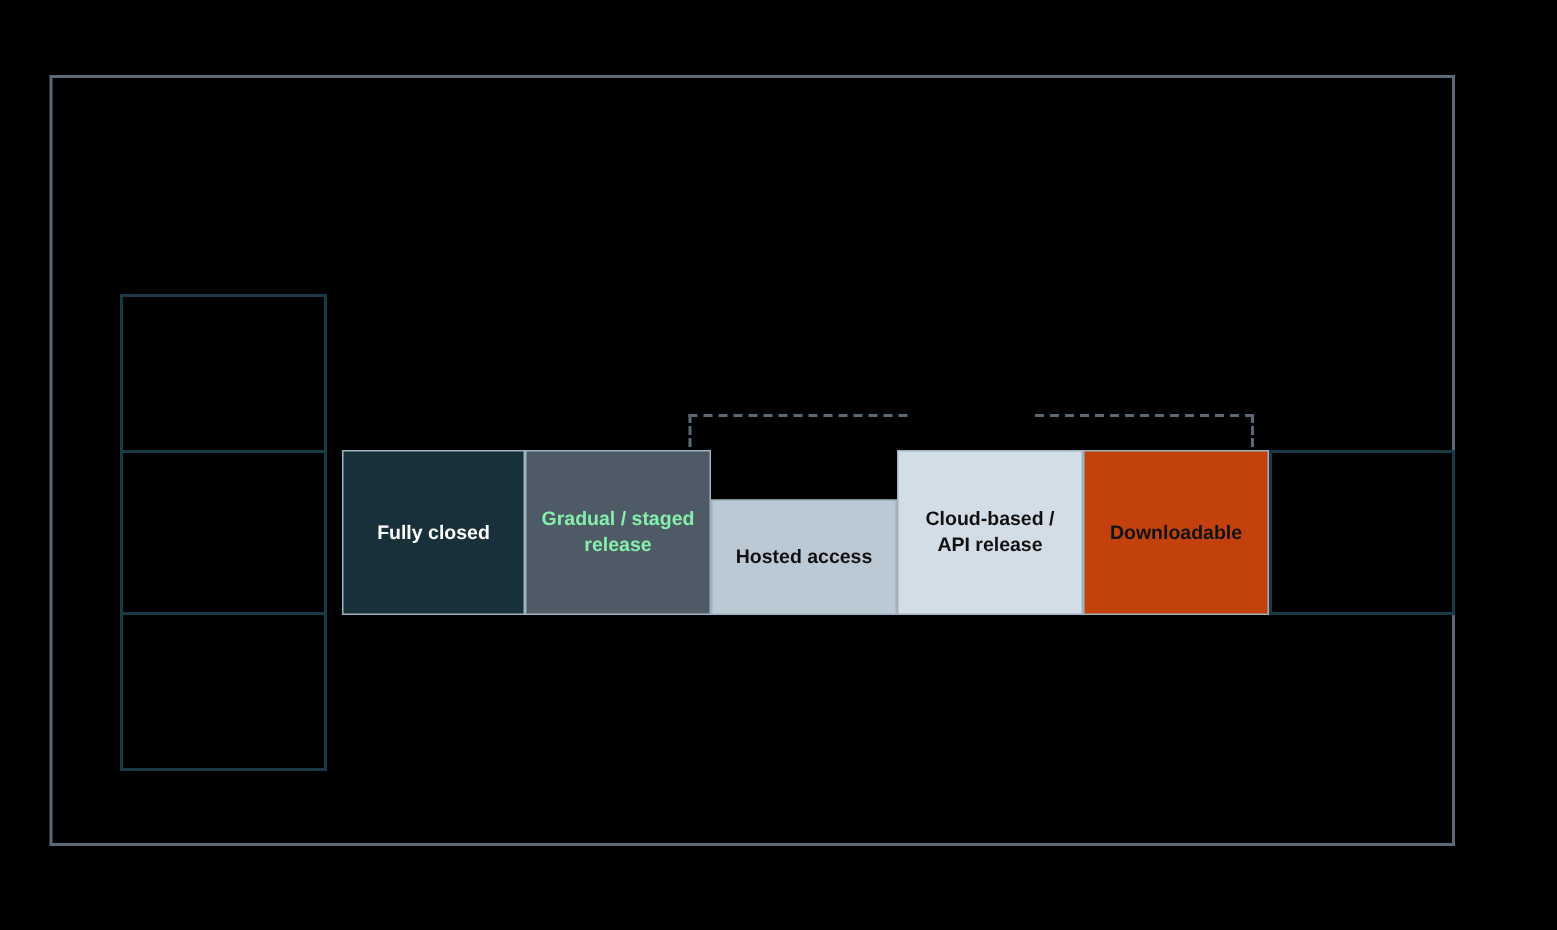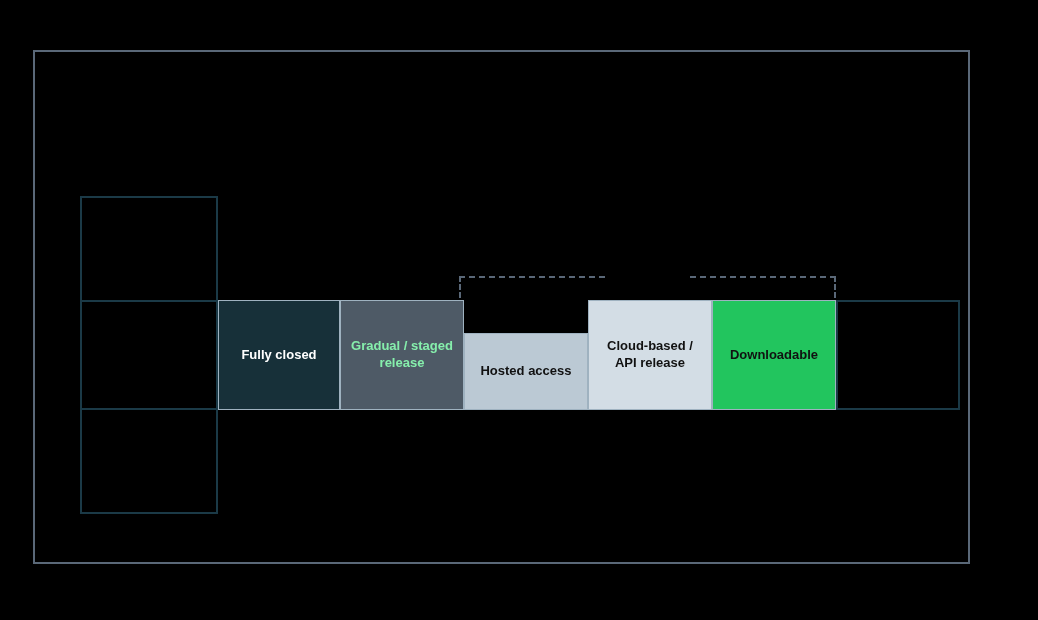--- a/index.html
+++ b/index.html
@@ -45,21 +45,21 @@
     text-align: center;
     padding: 4px 6px;
   }
   #row-label-0 { top: 196px; height: 106px; }
   #row-label-1 { top: 300px; height: 110px; }
   #row-label-2 { top: 408px; height: 106px; }
 
   
   #spectrum-row {
     position: absolute;
-    left: 218px;
+    left: 228px;
     top: 300px;
     width: 742px;
     height: 110px;
     box-sizing: border-box;
     display: flex;
   }
   .spectrum-band {
     box-sizing: border-box;
     display: flex;
     align-items: center;
@@ -142,19 +142,19 @@
     </div>
     <div class="spectrum-band" style="background: rgb(78, 90, 102); color: #86efac; width: 124px; flex: 0 0 124px;">
       <span>Gradual / staged release</span>
     </div>
     <div class="spectrum-band" style="background: rgb(187, 201, 212); color: rgb(17, 17, 17); width: 124px; flex: 0 0 124px; margin-top: 33px;">
       <span>Hosted access</span>
     </div>
     <div class="spectrum-band" style="background: rgb(211, 221, 229); color: rgb(17, 17, 17); width: 124px; flex: 0 0 124px;">
       <span>Cloud-based / API release</span>
     </div>
-    <div class="spectrum-band" style="background: #22c55e; color: rgb(17, 17, 17); width: 124px; flex: 0 0 124px;">
+    <div class="spectrum-band" style="background: #c2410c; color: rgb(17, 17, 17); width: 124px; flex: 0 0 124px;">
       <span>Downloadable</span>
     </div>
     <div class="spectrum-band is-empty" style="background: rgb(0, 0, 0); color: rgb(232, 238, 242); width: 124px; flex: 0 0 124px;">
       <span></span>
     </div>
   </div>
 
 </body></html>

